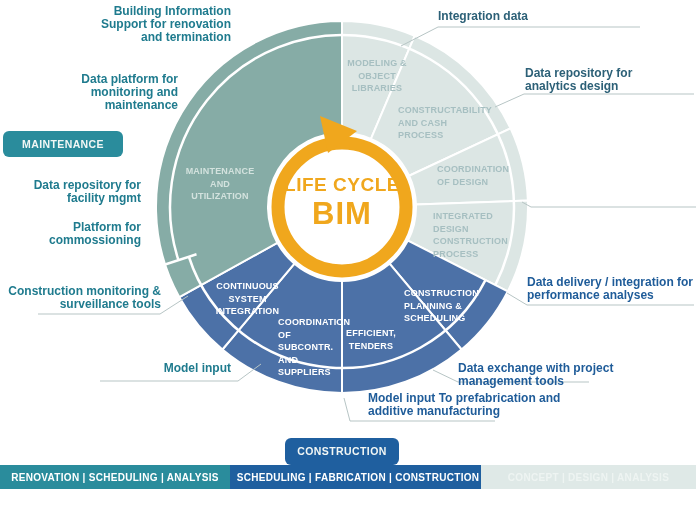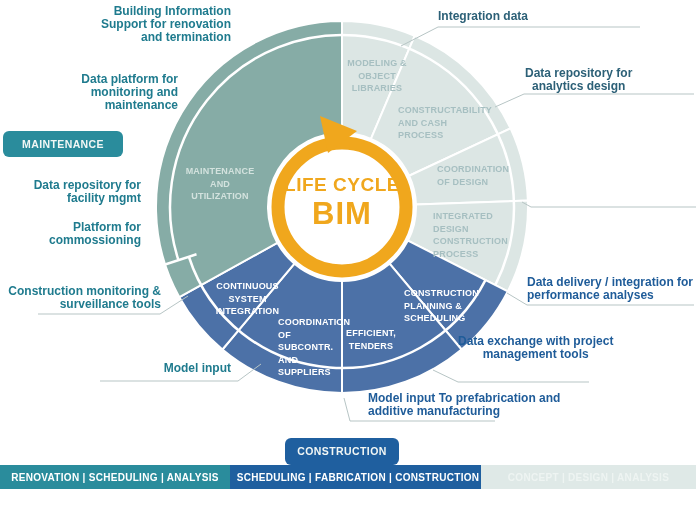--- a/index.html
+++ b/index.html
@@ -1,21 +1,21 @@
 <!DOCTYPE html>
 <html style="--green: #86aca6; --pale: #dce6e4; --blue: #4c71a7; --orange: #f0a71d; --teal: #2a8c9c; --dark-blue: #1f5f9f; --sage: #8fb3ae; --pale-footer: #dfe9e7; --footer-pale-text: #eef4f2; --pale-text: #a6bfc1; --green-text: #d3e2de; --left-label: #1f7b8e; --right-label: #2c6077; --blue-label: #1f5c99; --line: #b7c5c5;"><head>
 <meta charset="utf-8">
 <style>
   html,body{margin:0;padding:0;background:#fff;}
   .stage{position:relative;width:696px;height:509px;overflow:hidden;background:#fff;
          font-family:"Liberation Sans",sans-serif;}
   .stage svg{position:absolute;left:0;top:0;}
   .lbl{position:absolute;font-weight:bold;font-size:12px;line-height:13px;white-space:pre-line;}
   .lbl.l{text-align:right;color:var(--left-label);}
-  .lbl.rt{text-align:center;color:var(--right-label);}
+  .lbl.rt{text-align:left;color:var(--right-label);}
   .lbl.rb{text-align:left;color:var(--blue-label);}
   .seg{position:absolute;font-weight:bold;font-size:9px;line-height:12.5px;
        white-space:pre-line;letter-spacing:.2px;}
   .seg.pale{color:var(--pale-text);}
   .seg.blue{color:#ffffff;}
   .seg.green{color:var(--green-text);}
   .seg.c{text-align:center;}
   .box{position:absolute;display:flex;align-items:center;justify-content:center;
        color:#f2f7f5;font-weight:bold;font-size:10.5px;letter-spacing:.4px;border-radius:6px;
        text-align:center;white-space:pre-line;line-height:13px;}
@@ -117,21 +117,21 @@
 commossioning</div>
   <div class="lbl l" style="top:285px;right:535px;">Construction monitoring &amp;
 surveillance tools</div>
   <div class="lbl l" style="top:362px;right:465px;">Model input</div>
 
   <div class="lbl rt" style="top:10px;left:438px;">Integration data</div>
   <div class="lbl rt" style="top:67px;left:525px;">Data repository for
 analytics design</div>
   <div class="lbl rb" style="top:276px;left:527px;">Data delivery / integration for
 performance analyses</div>
-  <div class="lbl rb" style="top:335px;left:458px;text-align:center;">Data exchange with project
+  <div class="lbl rb" style="top:362px;left:458px;">Data exchange with project
 management tools</div>
   <div class="lbl rb" style="top:392px;left:368px;">Model input To prefabrication and
 additive manufacturing</div>
 
   <div class="footer-seg f-left">RENOVATION | SCHEDULING | ANALYSIS</div>
   <div class="footer-seg f-mid">SCHEDULING | FABRICATION | CONSTRUCTION</div>
   <div class="footer-seg f-right">CONCEPT | DESIGN | ANALYSIS</div>
 
 </div>
 

